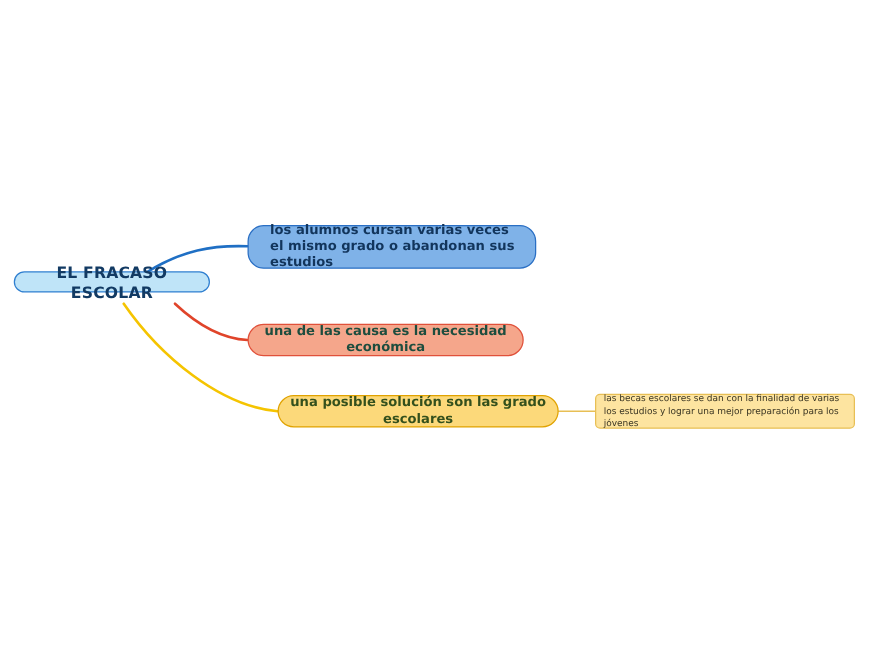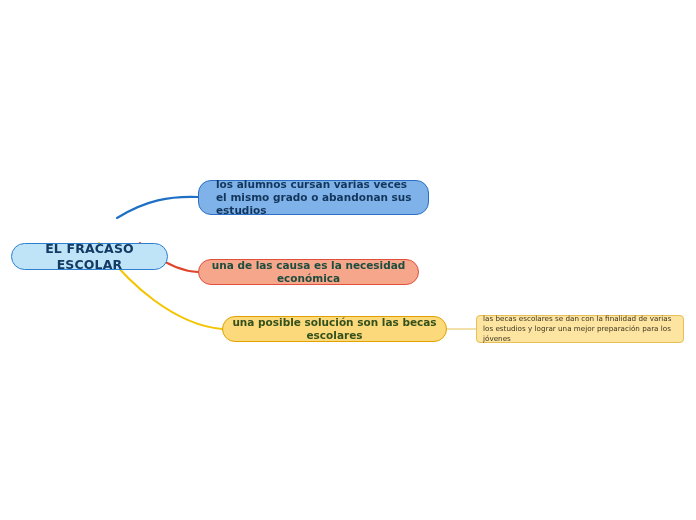--- a/index.html
+++ b/index.html
@@ -39,28 +39,27 @@
     font-weight: bold;
     line-height: 1.25;
     white-space: pre-line;
   }
 
   
   .node-root {
     left: 11px;
     top: 217px;
     width: 157px;
-    height: 27px;
+    height: 17px;
     background: #bfe4f8;
     border: 1.6px solid #2f7fd0;
     border-radius: 14px;
     color: #123a63;
     font-size: 12.5px;
     letter-spacing: 0.15px;
-    margin-top: 26px;
   }
 
   
   .node-blue {
     left: 198px;
     top: 180px;
     width: 231px;
     height: 35px;
     background: #7fb2e8;
     border: 1.6px solid #2a6fc4;
@@ -133,17 +132,17 @@
 
     <path d="M 447 329 L 476 329" fill="none" stroke="#e8bf55" stroke-width="1.2" stroke-linecap="round"></path>
   </svg>
 
   <div class="node node-root">EL FRACASO ESCOLAR</div>
 
   <div class="node node-salmon">una de las causa es la necesidad económica</div>
 
   <div class="node node-blue">los alumnos cursan varias veces el mismo grado o abandonan sus estudios</div>
 
-  <div class="node node-yellow">una posible solución son las becas escolares</div>
+  <div class="node node-yellow">una posible solución son las grado escolares</div>
 
   <div class="node node-note">las becas escolares se dan con la finalidad de varias los estudios y lograr una mejor preparación para los jóvenes</div>
 
 </div>
 
 </body></html>

